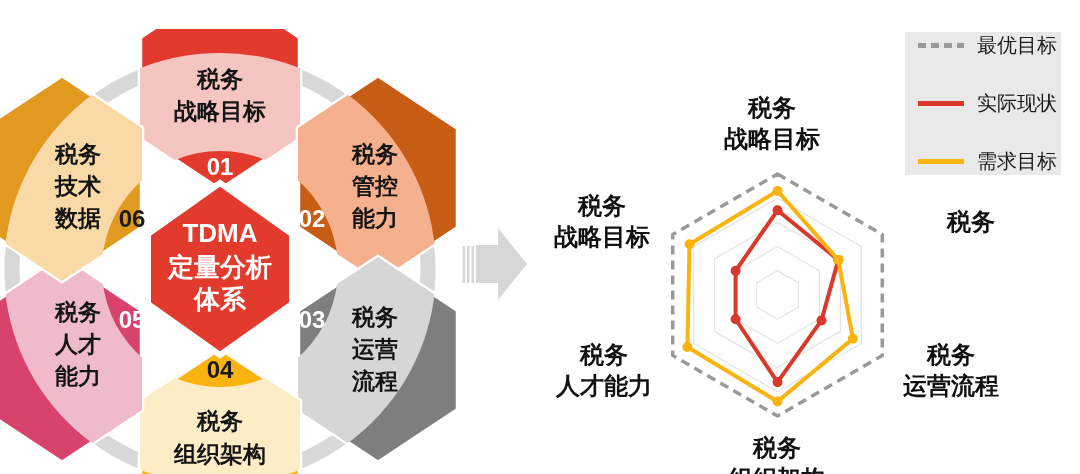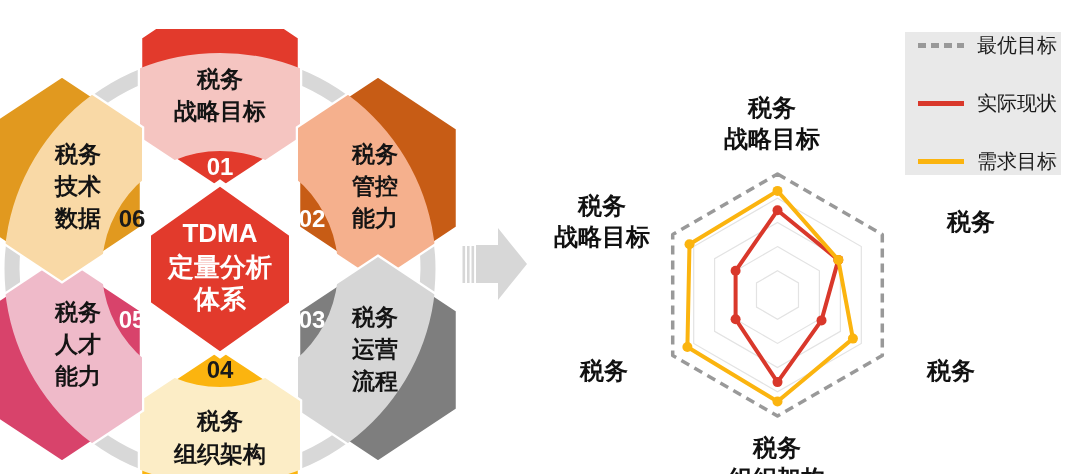--- a/index.html
+++ b/index.html
@@ -140,27 +140,29 @@
 
   <div class="axlabel" style="left:772px;top:94px">
     <div>税务</div>
     <div>战略目标</div>
   </div>
   <div class="axlabel" style="left:971px;top:192px">
     <div>税务</div>
   </div>
   <div class="axlabel" style="left:951px;top:341px">
     <div>税务</div>
+    <div>运营流程</div>
   </div>
   <div class="axlabel" style="left:777px;top:434px">
     <div>税务</div>
     <div>组织架构</div>
   </div>
   <div class="axlabel" style="left:604px;top:341px">
     <div>税务</div>
+    <div>人才能力</div>
   </div>
   <div class="axlabel" style="left:602px;top:192px">
     <div>税务</div>
     <div>战略目标</div>
   </div>
 
   <div id="legend" style="background: rgb(233, 233, 233);">
     <div class="lrow">
       <span class="lswatch" style="background: repeating-linear-gradient(90deg, rgb(153, 153, 153) 0px, rgb(153, 153, 153) 8px, transparent 8px, transparent 13px);"></span>
       <span class="ltext">最优目标</span>

